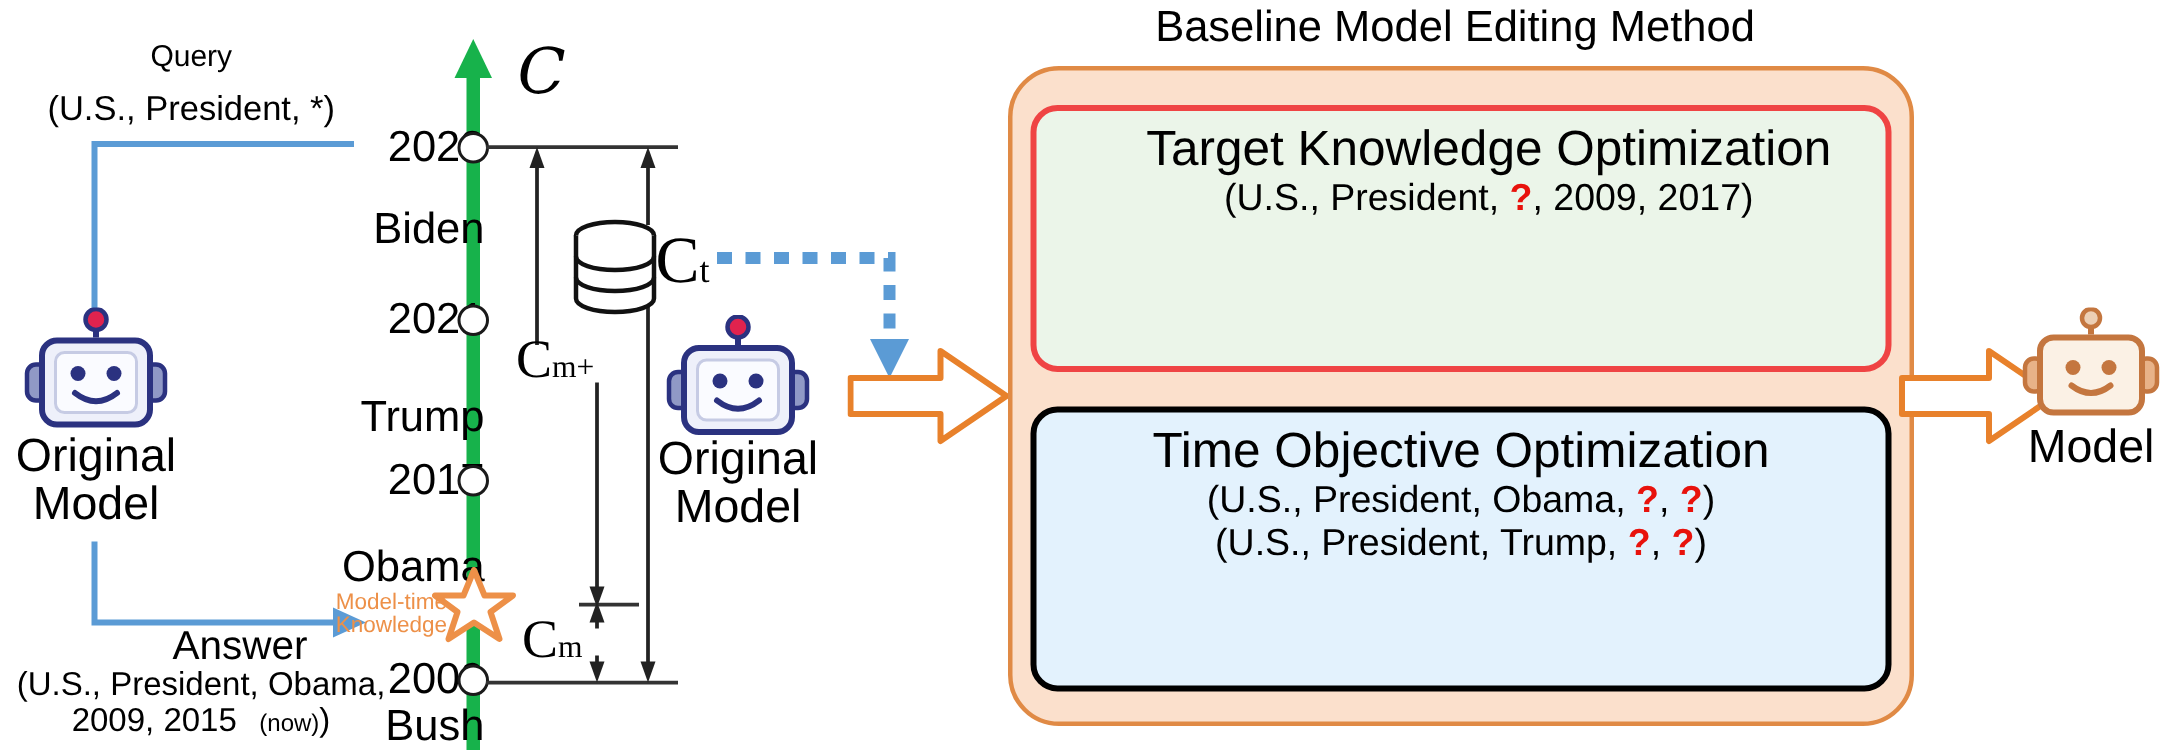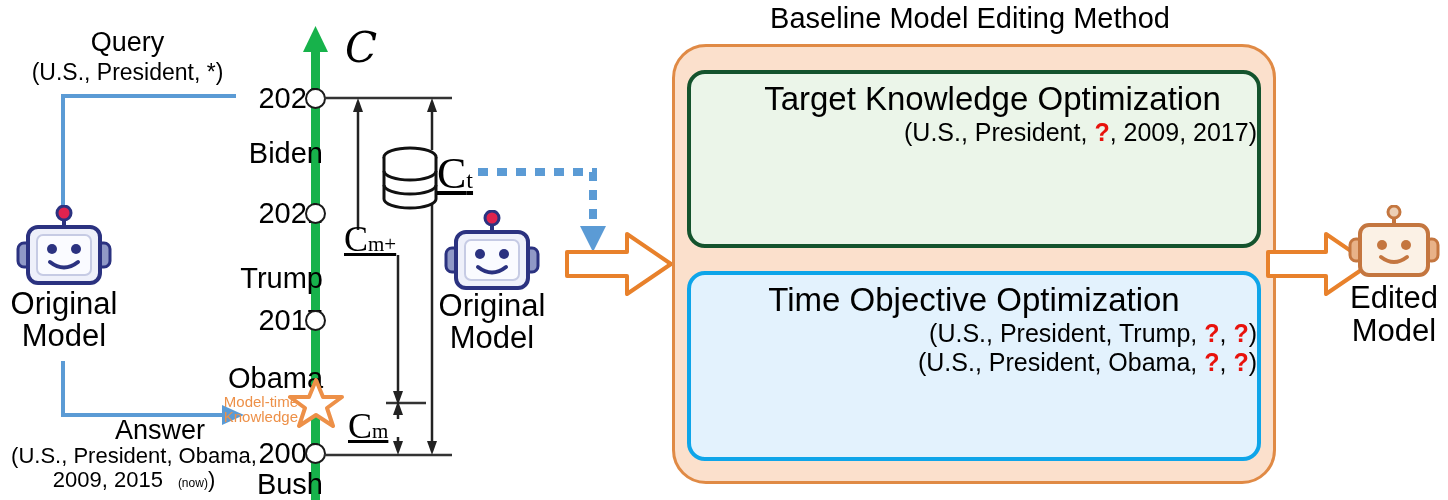--- a/index.html
+++ b/index.html
@@ -3,56 +3,56 @@
 <meta charset="utf-8">
 <style>
   html,body{margin:0;padding:0;background:#ffffff;}
   body{width:1448px;height:500px;position:relative;overflow:hidden;
        font-family:"Liberation Sans", sans-serif;color:#000;}
   .abs{position:absolute;}
   .ctr{text-align:center;}
   .nowrap{white-space:nowrap;}
 
   
-  #query-title{left:0;top:28px;width:255px;font-size:27px;line-height:1.05;}
+  #query-title{left:0;top:28px;width:255px;font-size:20px;line-height:1.05;}
   #query-triple{left:0;top:60px;width:255px;font-size:23px;line-height:1.05;}
   .robot-label{font-size:31px;line-height:1.05;text-align:center;}
 
   
   #answer-title{left:55px;top:415px;width:210px;font-size:27px;}
   #answer-triple{left:0;top:444px;width:268px;font-size:22px;line-height:1.08;}
-  .sub{font-size:12px;vertical-align:baseline;margin-left:15px;}
+  .sub{font-size:16px;vertical-align:baseline;margin-left:15px;}
 
   
   .tl-year{font-size:29px;text-align:right;width:95px;}
   .tl-pres{font-size:29px;text-align:right;width:95px;}
   .tl-dot{width:21px;height:21px;border-radius:50%;
           border:2.5px solid #1a1a1a;background:#fff;box-sizing:border-box;}
   .mt-know{font-size:15px;color:#ed9048;line-height:1.0;text-align:right;width:110px;}
 
   
   #script-c{left:345px;top:23px;font-size:42px;font-family:"DejaVu Serif",serif;
             font-style:italic;}
 
-  .clabel{font-size:36px;font-family:"Liberation Serif",serif;text-decoration:underline;}
+  .clabel{font-size:36px;font-family:"Liberation Serif",serif;}
   .clabel .s{font-size:21px;}
 
   
   #panel-title{left:660px;top:2px;width:620px;font-size:29px;text-align:center;}
   #outer-panel{left:672px;top:44px;width:604px;height:440px;
                background:#fbe0cc;border:3px solid #e08a45;border-radius:34px;
                box-sizing:border-box;}
   #green-box{left:687px;top:70px;width:574px;height:178px;
-             background:#ebf5e9;border:4px solid #14532d;border-radius:18px;
+             background:#ebf5e9;border:4px solid #ef4444;border-radius:18px;
              box-sizing:border-box;padding-left:37px;}
   #blue-box{left:687px;top:271px;width:574px;height:190px;
-            background:#e3f2fd;border:4px solid #0ea5e9;border-radius:18px;
+            background:#e3f2fd;border:4px solid #000000;border-radius:18px;
             box-sizing:border-box;}
   .box-title{font-size:33px;text-align:center;margin-top:6px;}
-  .triple{font-size:25px;text-align:right;line-height:1.14;}
+  .triple{font-size:25px;text-align:center;line-height:1.14;}
   .q{color:#e8120c;font-weight:bold;}
 
   
   #edited-label{left:1340px;top:282px;width:108px;font-size:31px;line-height:1.05;
                 text-align:center;}
 </style>
 </head>
 <body>
 
 <div class="abs ctr" id="query-title">Query</div>
@@ -201,39 +201,38 @@
 <div class="abs" id="green-box">
   <div class="box-title">Target Knowledge Optimization</div>
   <div class="triple">
     <span>(U.S., President, </span><span class="q">?</span><span>, 2009, 2017)</span>
   </div>
 </div>
 
 <div class="abs" id="blue-box">
   <div class="box-title">Time Objective Optimization</div>
   <div class="triple">
+    <span>(U.S., President, Obama, </span><span class="q">?</span><span>, </span><span class="q">?</span><span>)</span>
+  </div>
+  <div class="triple">
     <span>(U.S., President, Trump, </span><span class="q">?</span><span>, </span><span class="q">?</span><span>)</span>
-  </div>
-  <div class="triple">
-    <span>(U.S., President, Obama, </span><span class="q">?</span><span>, </span><span class="q">?</span><span>)</span>
   </div>
 </div>
 
 <svg class="abs" style="left:1266px;top:230px;width:108px;height:68px;" width="108" height="68">
   <polygon points="2,22 60,22 60,4 104,34 60,64 60,46 2,46" fill="#ffffff" stroke="#e8812b" stroke-width="4" stroke-linejoin="round"></polygon>
 </svg>
 
 <div class="abs" style="left:1340px;top:205px;width:108px;height:78px;">
   <svg viewBox="0 0 108 78" width="108" height="78">
     <line x1="54" y1="6" x2="54" y2="18" stroke="#c4763f" stroke-width="4"></line>
     <circle cx="54" cy="7" r="6" fill="#eccfb5" stroke="#c4763f" stroke-width="3"></circle>
     <rect x="10" y="34" width="13" height="22" rx="6" fill="#e8b288" stroke="#c4763f" stroke-width="3"></rect>
     <rect x="85" y="34" width="13" height="22" rx="6" fill="#e8b288" stroke="#c4763f" stroke-width="3"></rect>
     <rect x="20" y="20" width="68" height="50" rx="9" fill="#fbf1e5" stroke="#c4763f" stroke-width="4"></rect>
     <circle cx="42" cy="40" r="5" fill="#c4763f"></circle>
     <circle cx="66" cy="40" r="5" fill="#c4763f"></circle>
     <path d="M41 52 Q54 62 67 52" fill="none" stroke="#c4763f" stroke-width="4" stroke-linecap="round"></path>
   </svg>
 </div>
 <div class="abs" id="edited-label">
-  <div>Edited</div>
   <div>Model</div>
 </div>
 
 </body></html>

